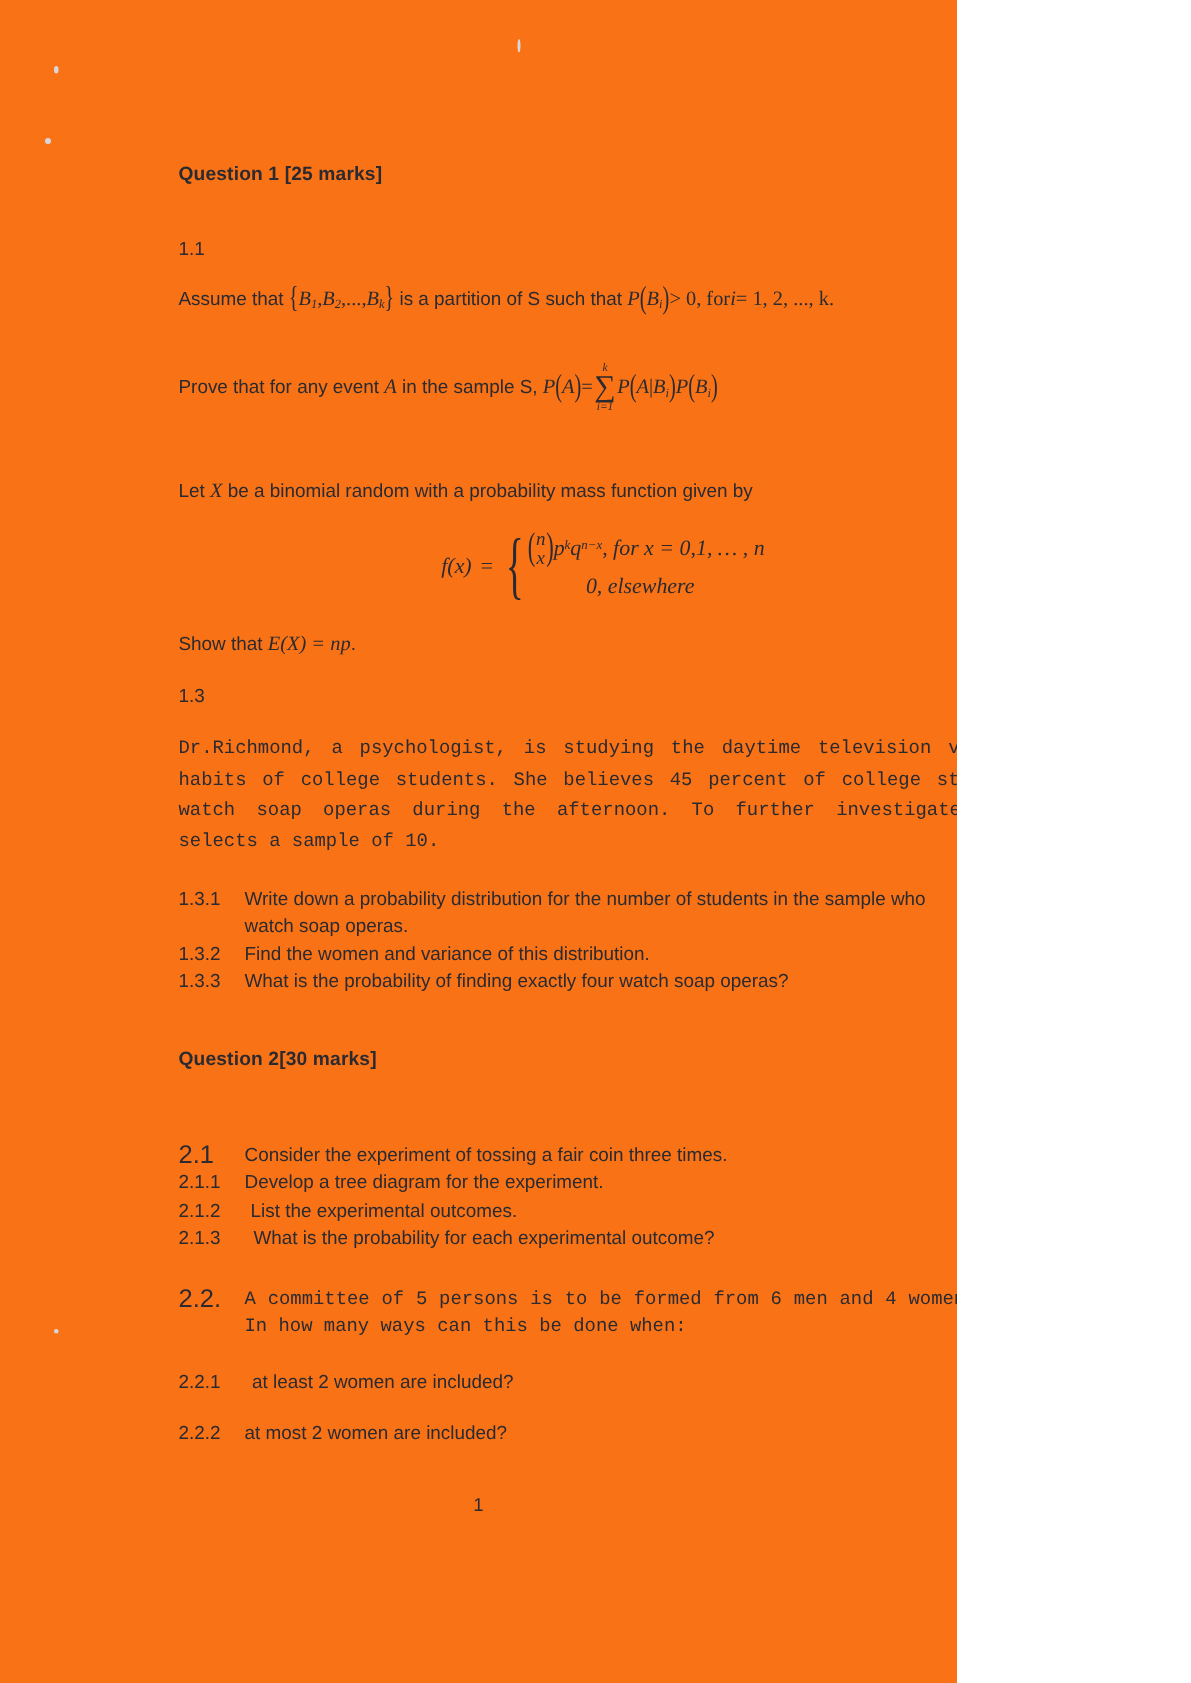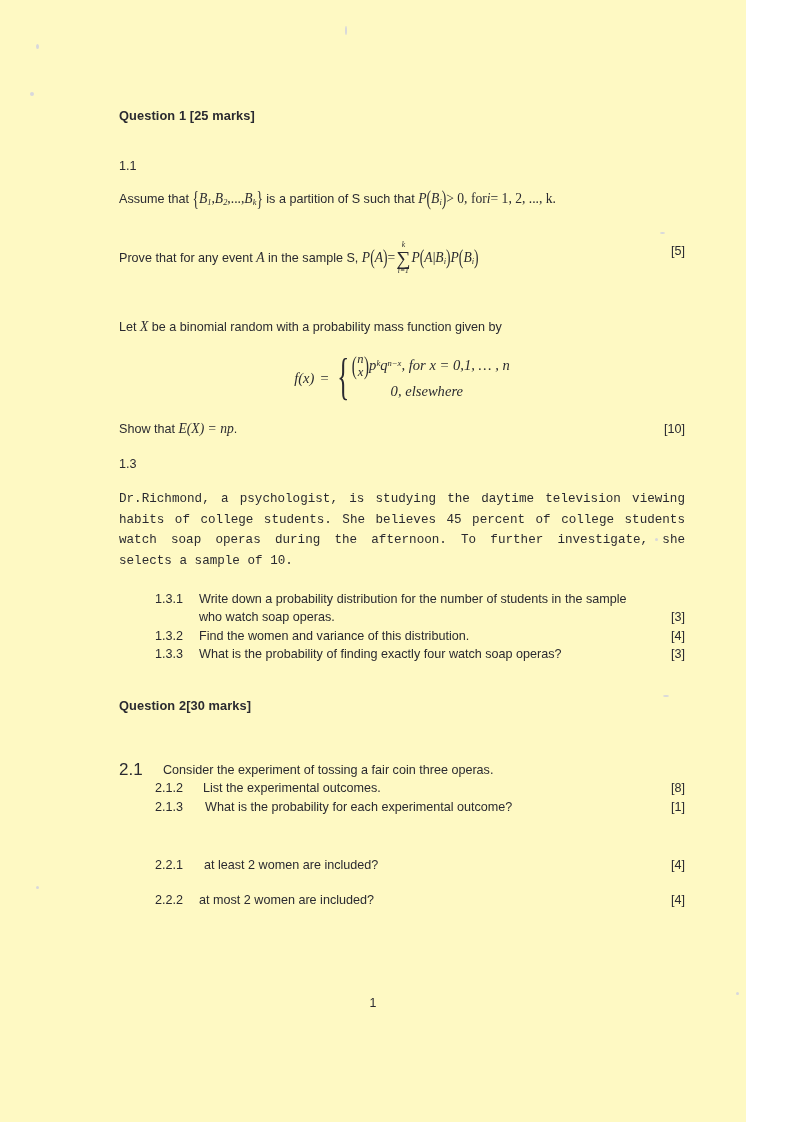--- a/index.html
+++ b/index.html
@@ -2,23 +2,23 @@
 <html><head>
 <meta charset="utf-8">
 <style>
   html, body {
     margin: 0;
     padding: 0;
     background: #ffffff;
   }
   .page {
     position: relative;
-    width: 746px;
+    width: 638px;
     height: 1122px;
-    background: #fef9c3;
+    background: #f97316;
     overflow: hidden;
     font-family: "Liberation Sans", sans-serif;
     color: #2a2a30;
   }
   
   .speck {
     position: absolute;
     background: #d8d8dc;
     border-radius: 50%;
   }
@@ -34,21 +34,20 @@
   }
   .num {
     flex: 0 0 44px;
     font-size: 17px;
     line-height: 18px;
   }
   .num-wide {
     flex: 0 0 44px;
     font-size: 12.6px;
     line-height: 18.5px;
-    margin-left: 36px;
   }
   .body-txt {
     flex: 1 1 auto;
     font-size: 12.6px;
     line-height: 18.5px;
   }
   .marks {
     flex: 0 0 34px;
     text-align: right;
     font-size: 12.6px;
@@ -318,36 +317,46 @@
 
     <div class="sp-34"></div>
 
     <div class="qhead">Question 2[30 marks]</div>
 
     <div class="sp-34"></div>
     <div class="sp-14"></div>
 
     <div class="row">
       <div class="num">2.1</div>
-      <div class="body-txt">Consider the experiment of tossing a fair coin three operas.</div>
+      <div class="body-txt">Consider the experiment of tossing a fair coin three times.</div>
       <div class="marks"></div>
+    </div>
+    <div class="row">
+      <div class="num-wide">2.1.1</div>
+      <div class="body-txt">Develop a tree diagram for the experiment.</div>
+      <div class="marks">[2]</div>
     </div>
     <div class="row">
       <div class="num-wide">2.1.2</div>
       <div class="body-txt" style="padding-left:4px"><span>List the experimental outcomes.</span></div>
       <div class="marks">[8]</div>
     </div>
     <div class="row">
       <div class="num-wide">2.1.3</div>
       <div class="body-txt" style="padding-left:6px"><span>What is the probability for each experimental outcome?</span></div>
       <div class="marks">[1]</div>
     </div>
 
     <div class="sp-22"></div>
 
+    <div class="row">
+      <div class="num">2.2.</div>
+      <div class="body-txt justif" style="line-height:18.5px">A committee of 5 persons is to be formed from 6 men and 4 women. In how many ways can this be done when:</div>
+      <div class="marks"></div>
+    </div>
 
     <div class="sp-18"></div>
 
     <div class="row">
       <div class="num-wide">2.2.1</div>
       <div class="body-txt" style="padding-left:5px"><span>at least 2 women are included?</span></div>
       <div class="marks">[4]</div>
     </div>
 
     <div class="sp-16"></div>

